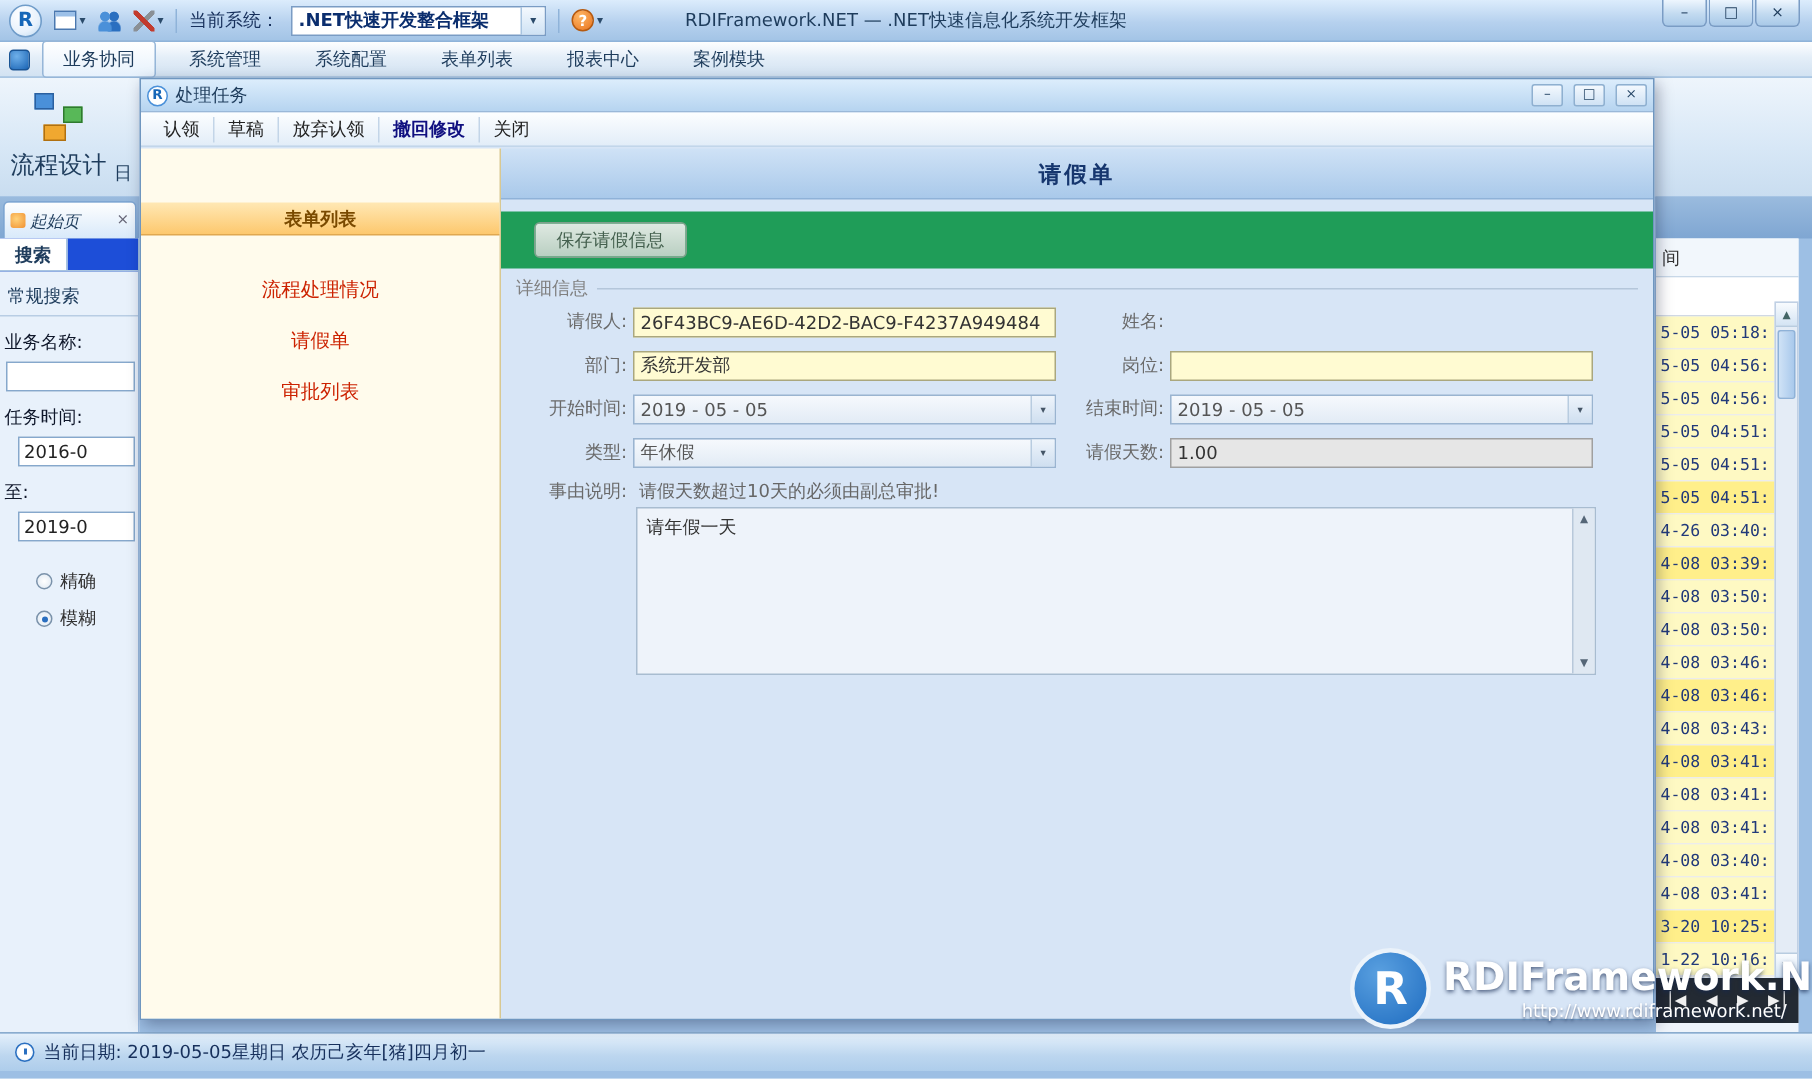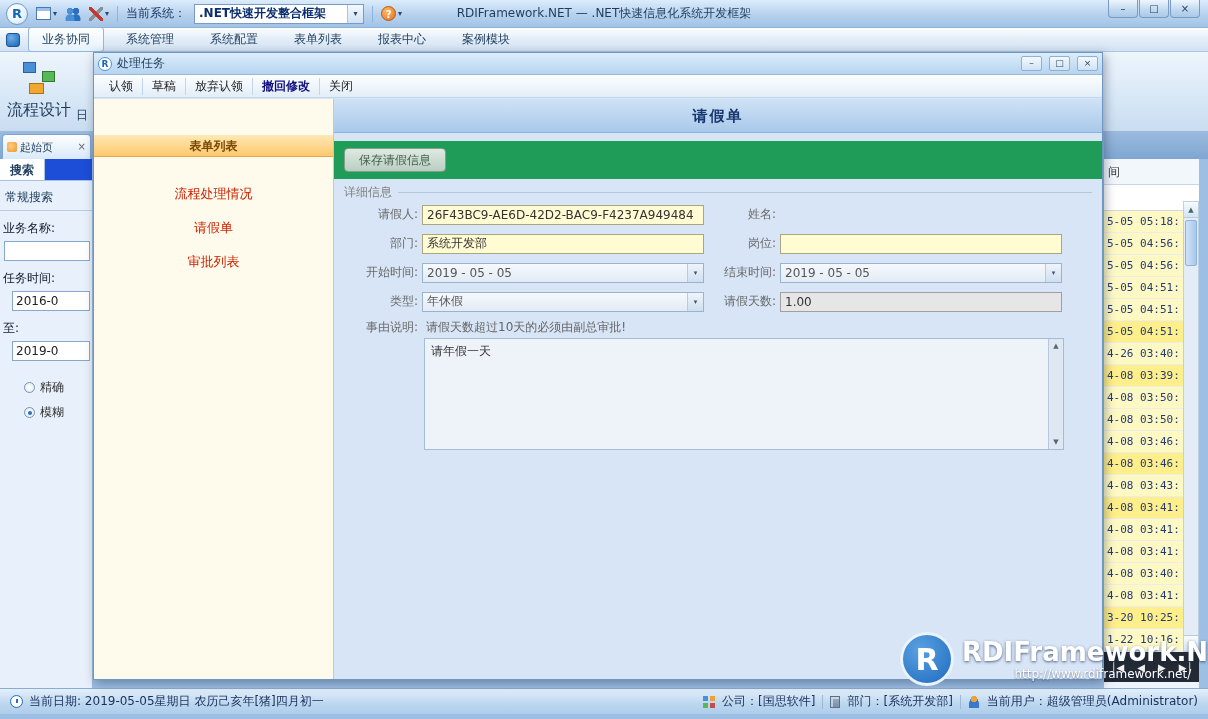--- a/index.html
+++ b/index.html
@@ -55,21 +55,21 @@
     align-items:center;justify-content:space-between;padding:4px 0;border-radius:3px;}
   .flow-ic{width:36px;height:34px;position:relative;}
   .flow-ic i{position:absolute;display:block;}
   .fi-a{left:2px;top:1px;width:13px;height:11px;background:#4a90d9;border:1px solid #2a60a0;}
   .fi-b{right:2px;top:10px;width:13px;height:11px;background:#58b858;border:1px solid #2f7a2f;}
   .fi-c{left:8px;bottom:1px;width:15px;height:11px;background:#f0a830;border:1px solid #b07010;}
   .ribbon-label{font-size:16px;color:#1e3c5c;}
   .ribbon-partial{position:absolute;left:76px;top:55px;color:#1e3c5c;}
 
   
-  #tabstrip-left{position:absolute;left:0;top:131px;width:93px;height:28px;background:linear-gradient(#9abbde,#7fa6d2);}
+  #tabstrip-left{position:absolute;left:0;top:131px;width:93px;height:28px;background:linear-gradient(#9abbde,#7fa6d2);font-style:italic;}
   #tabstrip-right{position:absolute;left:1104px;top:131px;width:104px;height:28px;background:linear-gradient(#9abbde,#7fa6d2);}
   .start-tab{position:absolute;left:2px;top:3px;width:89px;height:25px;background:linear-gradient(#fefefe,#d8e9fa);
     border:1px solid #7fa6d2;border-bottom:none;border-radius:4px 4px 0 0;display:flex;align-items:center;gap:3px;padding:0 4px;}
   .start-tab-ic{width:10px;height:10px;border-radius:2px;background:radial-gradient(circle at 40% 40%,#ffd27a,#f09030);flex:none;}
   .start-tab-label{flex:1;font-size:11px;color:#1e3c5c;white-space:nowrap;overflow:hidden;}
   .tab-close{font-size:10px;color:#667;line-height:1;}
 
   #searchpanel{position:absolute;left:0;top:159px;width:93px;height:529px;background:#e8f1fb;border-right:1px solid #9dbce0;}
   .sp-tabs{height:22px;background:#1d4ed8;border-bottom:1px solid #a8c4e0;display:flex;}
   .sp-tab{background:#fff;padding:3px 10px 0;font-weight:bold;color:#1e3c5c;border-right:1px solid #a8c4e0;}
@@ -104,21 +104,21 @@
 
   .form-list{width:240px;background:#fffbec;border-right:1px solid #d8c892;display:flex;flex-direction:column;flex:none;}
   .fl-header{height:22px;background:linear-gradient(#ffe8b4,#fdc86e);border-bottom:1px solid #e0a850;
     color:#7a4a00;font-weight:bold;text-align:center;line-height:22px;margin-top:36px;}
   .fl-items{padding-top:20px;}
   .fl-item{height:34px;line-height:34px;text-align:center;color:#cc2200;font-size:13px;}
 
   .form-main{flex:1;display:flex;flex-direction:column;background:#d7e5f6;min-width:0;}
   .fm-header{height:34px;background:linear-gradient(#cfe2f6,#a9c9ea);border-bottom:1px solid #8fb2d8;
     color:#16366e;font-weight:bold;font-size:15px;text-align:center;line-height:34px;letter-spacing:2px;}
-  .green-bar{height:38px;margin-top:8px;background:#1f9d58;display:flex;align-items:center;padding-left:10px;flex:none;}
+  .green-bar{height:38px;margin-top:8px;background:#1f9d58;display:flex;align-items:center;padding-left:22px;flex:none;}
   .save-btn{height:24px;padding:0 14px;border:1px solid #7fa08c;border-radius:4px;
     background:linear-gradient(#dfe9e2,#b9cfc1);color:#44604e;display:flex;align-items:center;}
   .detail{flex:1;padding:5px 10px;position:relative;}
   .fieldset-head{display:flex;align-items:center;gap:6px;height:16px;}
   .fieldset-head span{color:#808080;white-space:nowrap;}
   .fieldset-line{flex:1;height:1px;background:#b4c6da;}
   .form-row{display:flex;align-items:center;height:29px;}
   .flabel{width:78px;text-align:right;color:#6a6a6a;padding-right:4px;white-space:nowrap;flex:none;}
   .flabel.second{width:74px;margin-left:2px;}
   .finput{width:282px;height:20px;border:1px solid #aaa77e;background:#fffbd2;padding:1px 4px;
@@ -442,25 +442,15 @@
     <div class="wm-logo">R</div>
     <div class="wm-text">
       <div class="wm-title">RDIFramework.NET</div>
       <div class="wm-url">http://www.rdiframework.net/</div>
     </div>
   </div>
 
   <div id="statusbar">
     <span class="clock-ic"></span>
     <span>当前日期: 2019-05-05星期日 农历己亥年[猪]四月初一</span>
-    <div class="sb-right">
-      <span class="grid-ic"></span>
-      <span>公司：[国思软件]</span>
-      <span class="sb-sep"></span>
-      <span class="building-ic"></span>
-      <span>部门：[系统开发部]</span>
-      <span class="sb-sep"></span>
-      <span class="person-ic"></span>
-      <span>当前用户：超级管理员(Administrator)</span>
-    </div>
   </div>
 
 </div>
 
 </body></html>

